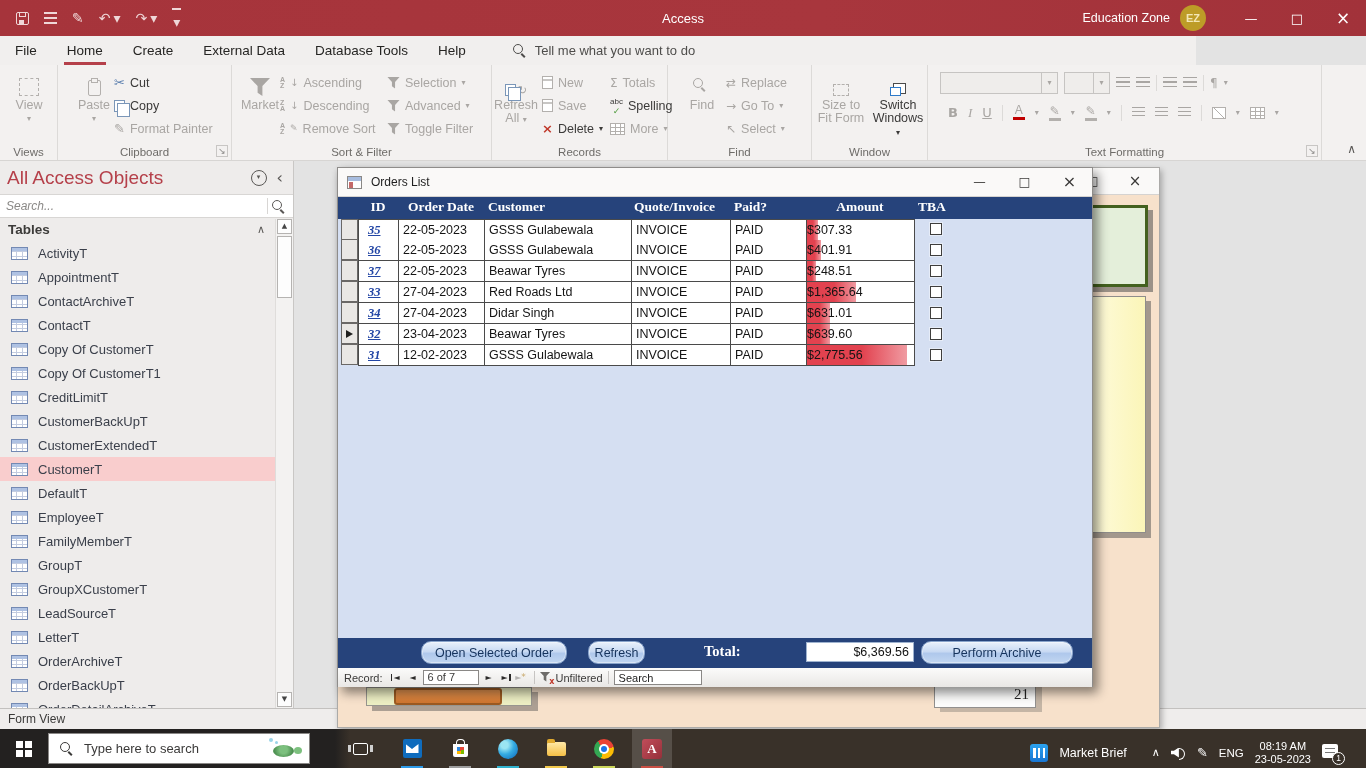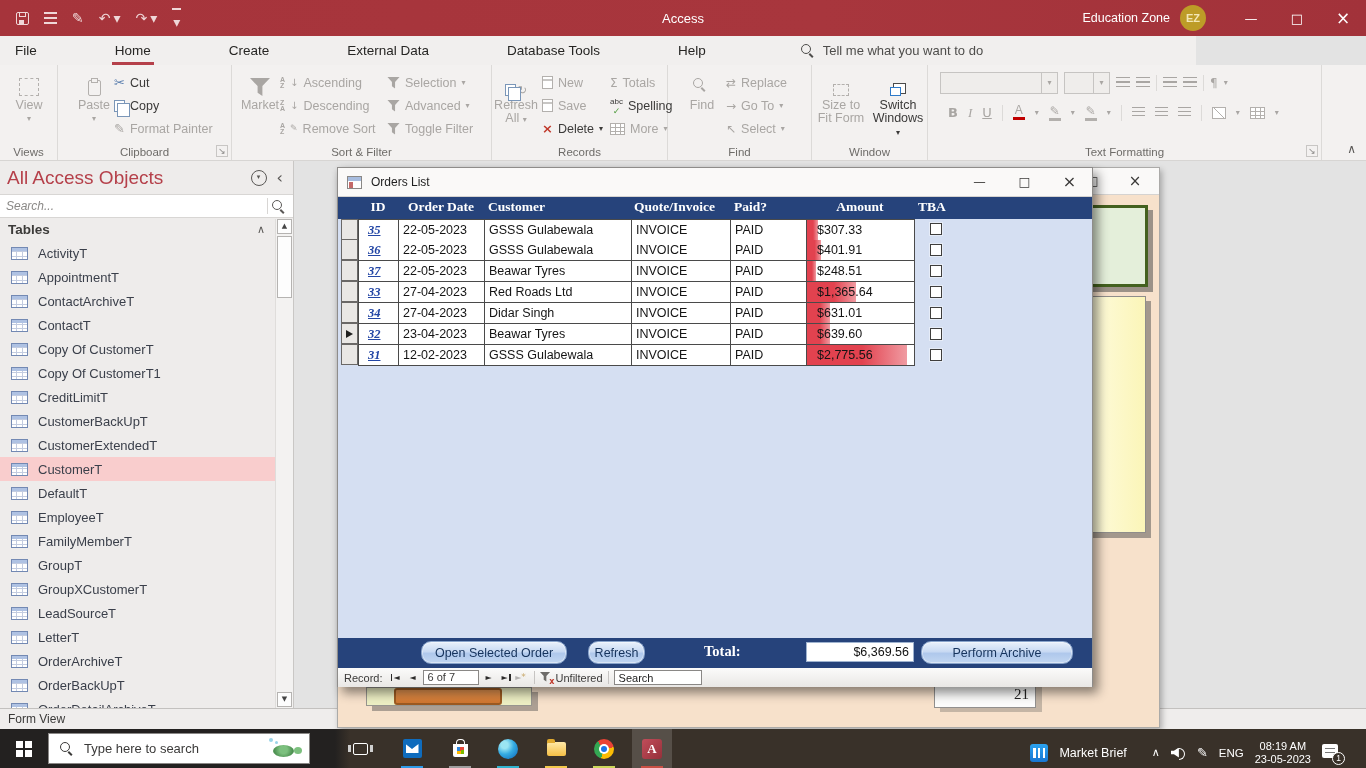--- a/index.html
+++ b/index.html
@@ -19,21 +19,21 @@
   .stripesW{width:13px;height:12px;background:repeating-linear-gradient(180deg,#EFD7D8 0 2px,transparent 2px 5px);}
   .qmore{display:flex;flex-direction:column;align-items:center;}
   .qmore i{width:9px;height:2px;background:#EFD7D8;margin-bottom:2px;}
   .tb-title{position:absolute;left:0;right:0;text-align:center;color:#FFFFFF;font-size:13px;pointer-events:none;}
   .tb-right{position:absolute;right:0;top:0;height:36px;display:flex;align-items:center;}
   .account-name{color:#FFF;font-size:12.5px;margin-right:10px;}
   .avatar{width:26px;height:26px;border-radius:50%;background:#BD9C27;color:#F3E7B5;font-size:11px;font-weight:bold;
     display:flex;align-items:center;justify-content:center;margin-right:22px;text-align:right;}
   .winbtn{width:46px;height:36px;display:flex;align-items:center;justify-content:center;color:#FFF;font-size:13px;}
   
-  .menubar{position:absolute;left:0;top:36px;width:1196px;height:29px;background:#F1EFEE;display:flex;align-items:stretch;gap:48px;}
+  .menubar{position:absolute;left:0;top:36px;width:1196px;height:29px;background:#F1EFEE;display:flex;align-items:stretch;}
   .mtab{padding:0 15px;display:flex;align-items:center;font-size:13.5px;color:#262523;position:relative;}
   .mtab.active::after{content:"";position:absolute;left:12px;right:12px;bottom:0;height:3px;background:#B5404A;}
   .tellme{display:flex;align-items:center;gap:9px;margin-left:32px;color:#4E4D4B;font-size:13px;}
   .mag{position:relative;width:13px;height:13px;display:inline-block;}
   .mag::before{content:"";position:absolute;left:0;top:0;width:8px;height:8px;border:1.6px solid currentColor;border-radius:50%;}
   .mag::after{content:"";position:absolute;left:9px;top:9px;width:5px;height:1.6px;background:currentColor;transform:rotate(45deg);transform-origin:left top;}
   
   .ribbon{position:absolute;left:0;top:65px;width:1366px;height:96px;background:#F3F1F0;border-bottom:1px solid #D7D5D3;font-size:12.5px;}
   .rgroup{position:absolute;top:0;bottom:0;border-right:1px solid #DCDAD8;}
   .glabel{position:absolute;bottom:2px;left:0;right:0;text-align:center;font-size:11.5px;color:#6E6C69;}
@@ -124,21 +124,21 @@
   .c{height:21px;border-right:1px solid #4A4A4A;border-bottom:1px solid #4A4A4A;background:#FFF;font-size:12.5px;color:#141414;
     line-height:20px;padding-left:4px;white-space:nowrap;overflow:hidden;}
   .orow:first-child .c{border-top:1px solid #4A4A4A;height:22px;}
   .c-id{width:40px;font-family:"Liberation Serif",serif;font-weight:bold;font-style:italic;text-decoration:underline;color:#2346A5;padding-left:9px;}
   .c-date{width:86px;}
   .c-cust{width:147px;}
   .c-qi{width:99px;}
   .c-paid{width:76px;}
   .c-amt{width:108px;position:relative;padding-left:0;}
   .c-amt .bar{position:absolute;left:0;top:0;bottom:0;background:linear-gradient(90deg,#E2424F 55%,#F09BA2 100%);}
-  .c-amt b{position:relative;font-weight:normal;padding-left:10px;margin-top:48px;}
+  .c-amt b{position:relative;font-weight:normal;padding-left:0;margin-top:48px;}
   .tba{position:absolute;left:592px;top:4px;width:12px;height:12px;background:#FFF;border:1px solid #3F3E3D;box-shadow:0 0 0 1px #E6ECF7;}
   .ow-footer{position:absolute;left:0;right:0;top:470px;height:30px;background:#26437B;}
   .obtn{position:absolute;top:3px;height:23px;border:1px solid #89A4CB;border-radius:10px;color:#16335C;font-size:12.5px;
     background:linear-gradient(180deg,#E9F1FB 0%,#C9DAF3 45%,#AFC8EC 55%,#C2D6F1 100%);
     display:flex;align-items:center;justify-content:center;box-shadow:inset 0 0 0 1px rgba(255,255,255,.4);}
   .totlab{position:absolute;left:366px;top:5px;color:#FFF;font-family:"Liberation Serif",serif;font-weight:bold;font-size:14.5px;}
   .totbox{position:absolute;left:468px;top:4px;width:108px;height:20px;background:#FFF;border:1px solid #9FB3CF;
     font-size:12.5px;color:#111;text-align:right;line-height:18px;padding-right:4px;}
   .ow-recnav{position:absolute;left:0;right:0;top:500px;height:19px;background:linear-gradient(#FBFBFA,#E9E7E5);
     display:flex;align-items:center;font-size:11px;color:#3B3A39;}

